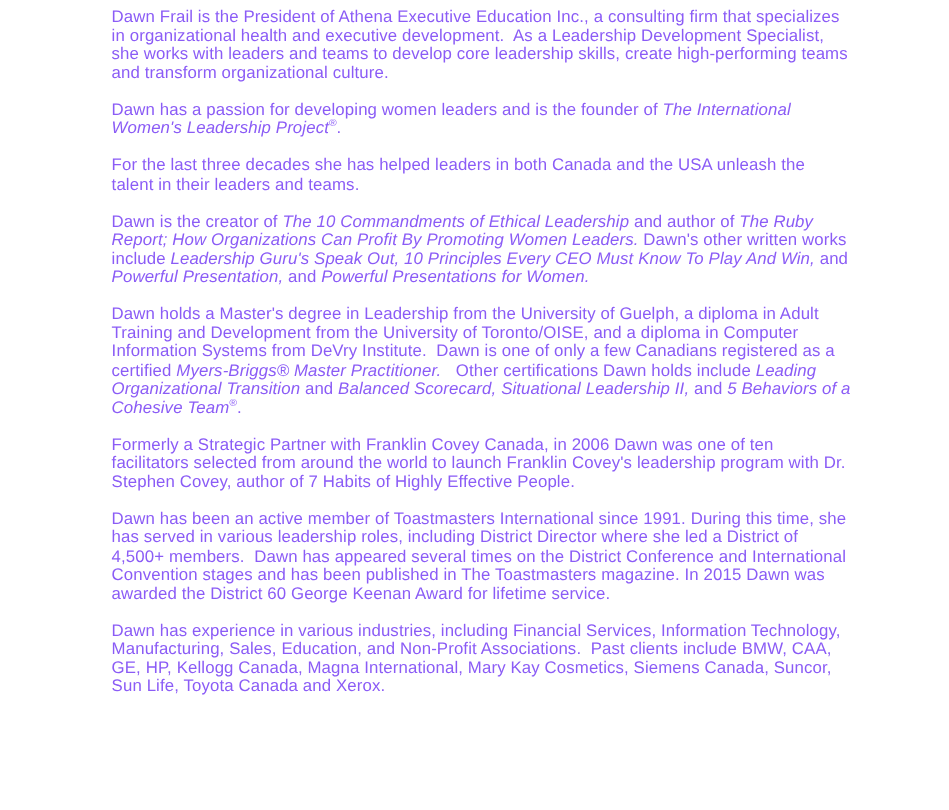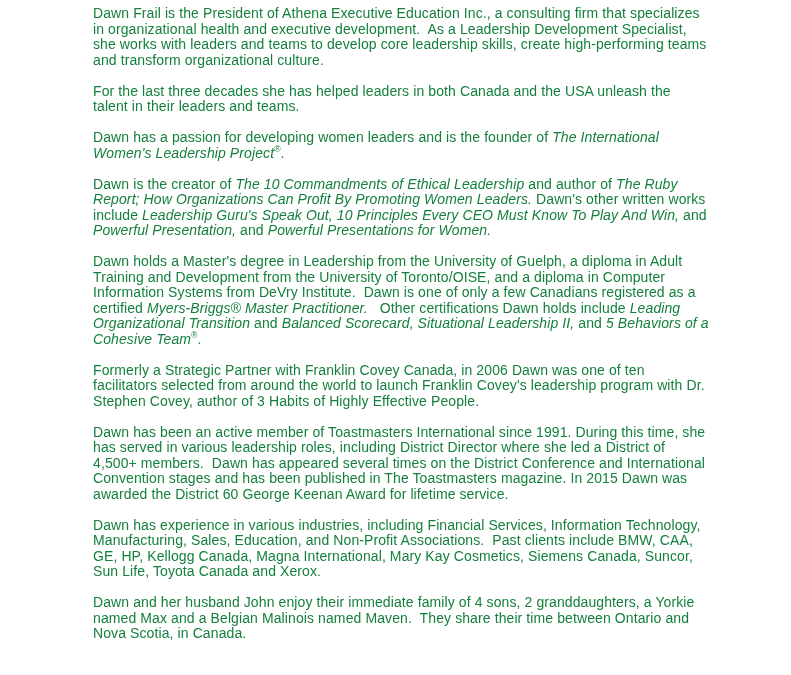--- a/index.html
+++ b/index.html
@@ -38,24 +38,23 @@
   sup.rmark {
     font-size: 8.5px;
     line-height: 0;
     vertical-align: super;
   }
 </style>
 </head>
 <body>
 
 <div class="page">
-  <div class="doc" style="color: #15803d;">
+  <div class="doc" style="color: #8b5cf6;">
       <p class="para"><span>Dawn Frail is the President of Athena Executive Education Inc., a consulting firm that specializes in organizational health and executive development.  As a Leadership Development Specialist, she works with leaders and teams to develop core leadership skills, create high-performing teams and transform organizational culture.</span></p>
+      <p class="para"><span>Dawn has a passion for developing women leaders and is the founder of </span><span class="i">The International Women's Leadership Project</span><sup class="rmark i">®</sup><span>.</span></p>
       <p class="para"><span>For the last three decades she has helped leaders in both Canada and the USA unleash the talent in their leaders and teams.</span></p>
-      <p class="para"><span>Dawn has a passion for developing women leaders and is the founder of </span><span class="i">The International Women's Leadership Project</span><sup class="rmark i">®</sup><span>.</span></p>
       <p class="para"><span>Dawn is the creator of </span><span class="i">The 10 Commandments of Ethical Leadership</span><span> and author of </span><span class="i">The Ruby Report; How Organizations Can Profit By Promoting Women Leaders.</span><span> Dawn's other written works include </span><span class="i">Leadership Guru's Speak Out, 10 Principles Every CEO Must Know To Play And Win,</span><span> and </span><span class="i">Powerful Presentation,</span><span> and </span><span class="i">Powerful Presentations for Women.</span></p>
       <p class="para"><span>Dawn holds a Master's degree in Leadership from the University of Guelph, a diploma in Adult Training and Development from the University of Toronto/OISE, and a diploma in Computer Information Systems from DeVry Institute.  Dawn is one of only a few Canadians registered as a certified </span><span class="i">Myers-Briggs® Master Practitioner.</span><span>   Other certifications Dawn holds include </span><span class="i">Leading Organizational Transition</span><span> and </span><span class="i">Balanced Scorecard, Situational Leadership II,</span><span> and </span><span class="i">5 Behaviors of a Cohesive Team</span><sup class="rmark i">®</sup><span>.</span></p>
-      <p class="para"><span>Formerly a Strategic Partner with Franklin Covey Canada, in 2006 Dawn was one of ten facilitators selected from around the world to launch Franklin Covey's leadership program with Dr. Stephen Covey, author of 3 Habits of Highly Effective People.</span></p>
+      <p class="para"><span>Formerly a Strategic Partner with Franklin Covey Canada, in 2006 Dawn was one of ten facilitators selected from around the world to launch Franklin Covey's leadership program with Dr. Stephen Covey, author of 7 Habits of Highly Effective People.</span></p>
       <p class="para"><span>Dawn has been an active member of Toastmasters International since 1991. During this time, she has served in various leadership roles, including District Director where she led a District of 4,500+ members.  Dawn has appeared several times on the District Conference and International Convention stages and has been published in The Toastmasters magazine. In 2015 Dawn was awarded the District 60 George Keenan Award for lifetime service.</span></p>
       <p class="para"><span>Dawn has experience in various industries, including Financial Services, Information Technology, Manufacturing, Sales, Education, and Non-Profit Associations.  Past clients include BMW, CAA, GE, HP, Kellogg Canada, Magna International, Mary Kay Cosmetics, Siemens Canada, Suncor, Sun Life, Toyota Canada and Xerox.</span></p>
-      <p class="para"><span>Dawn and her husband John enjoy their immediate family of 4 sons, 2 granddaughters, a Yorkie named Max and a Belgian Malinois named Maven.  They share their time between Ontario and Nova Scotia, in Canada.</span></p>
     </div>
 </div>
 
 </body></html>

